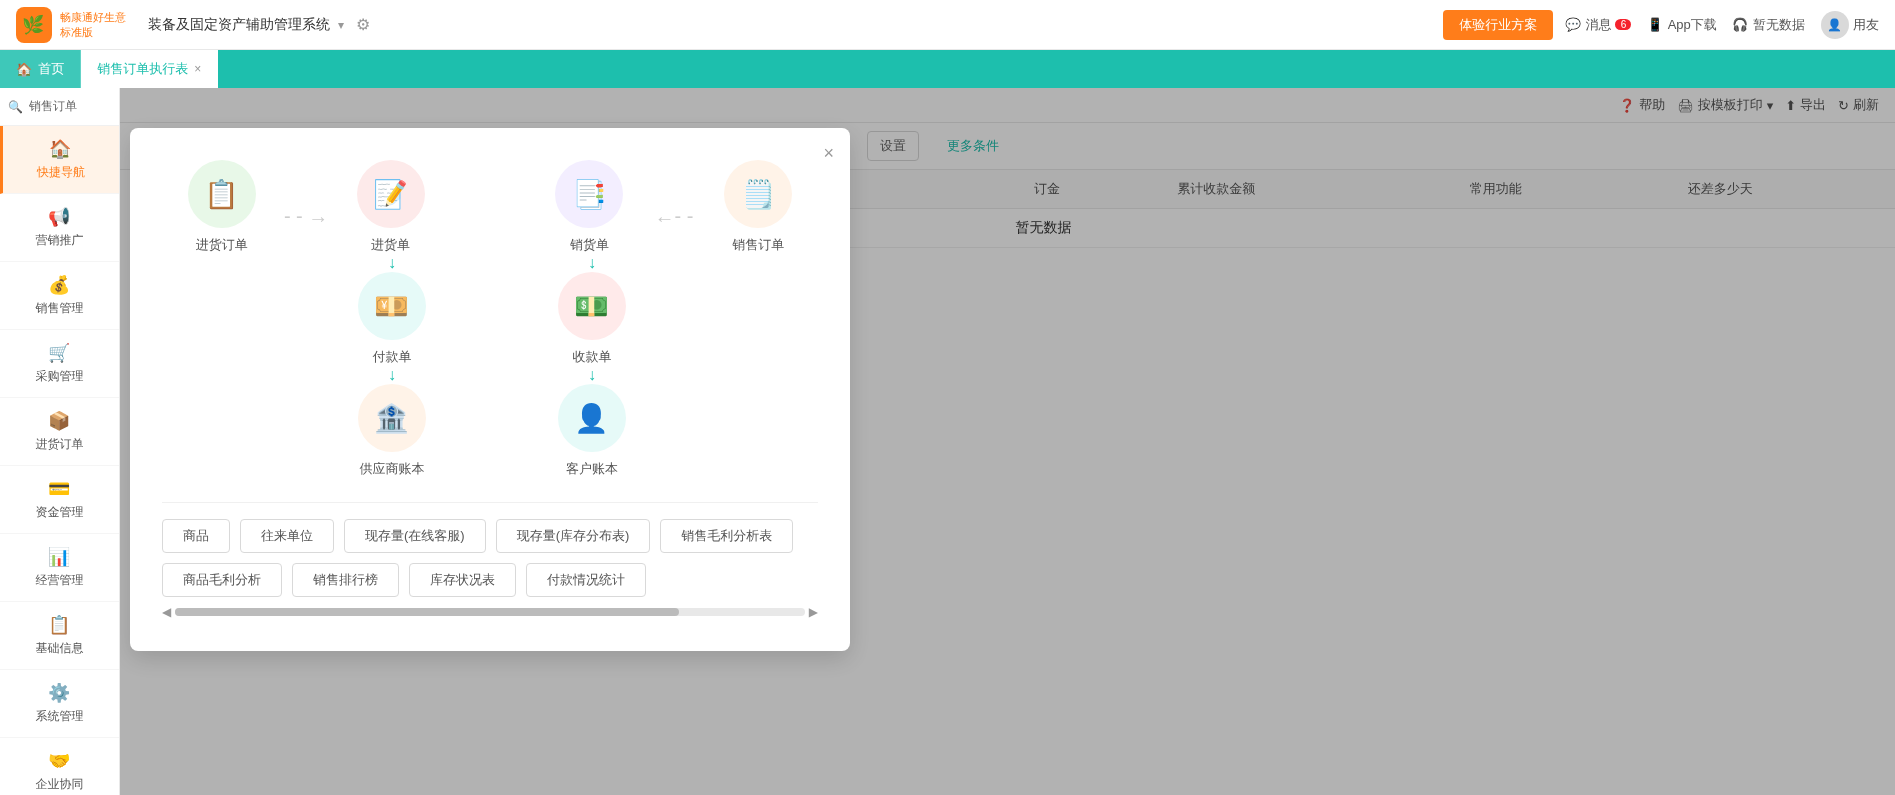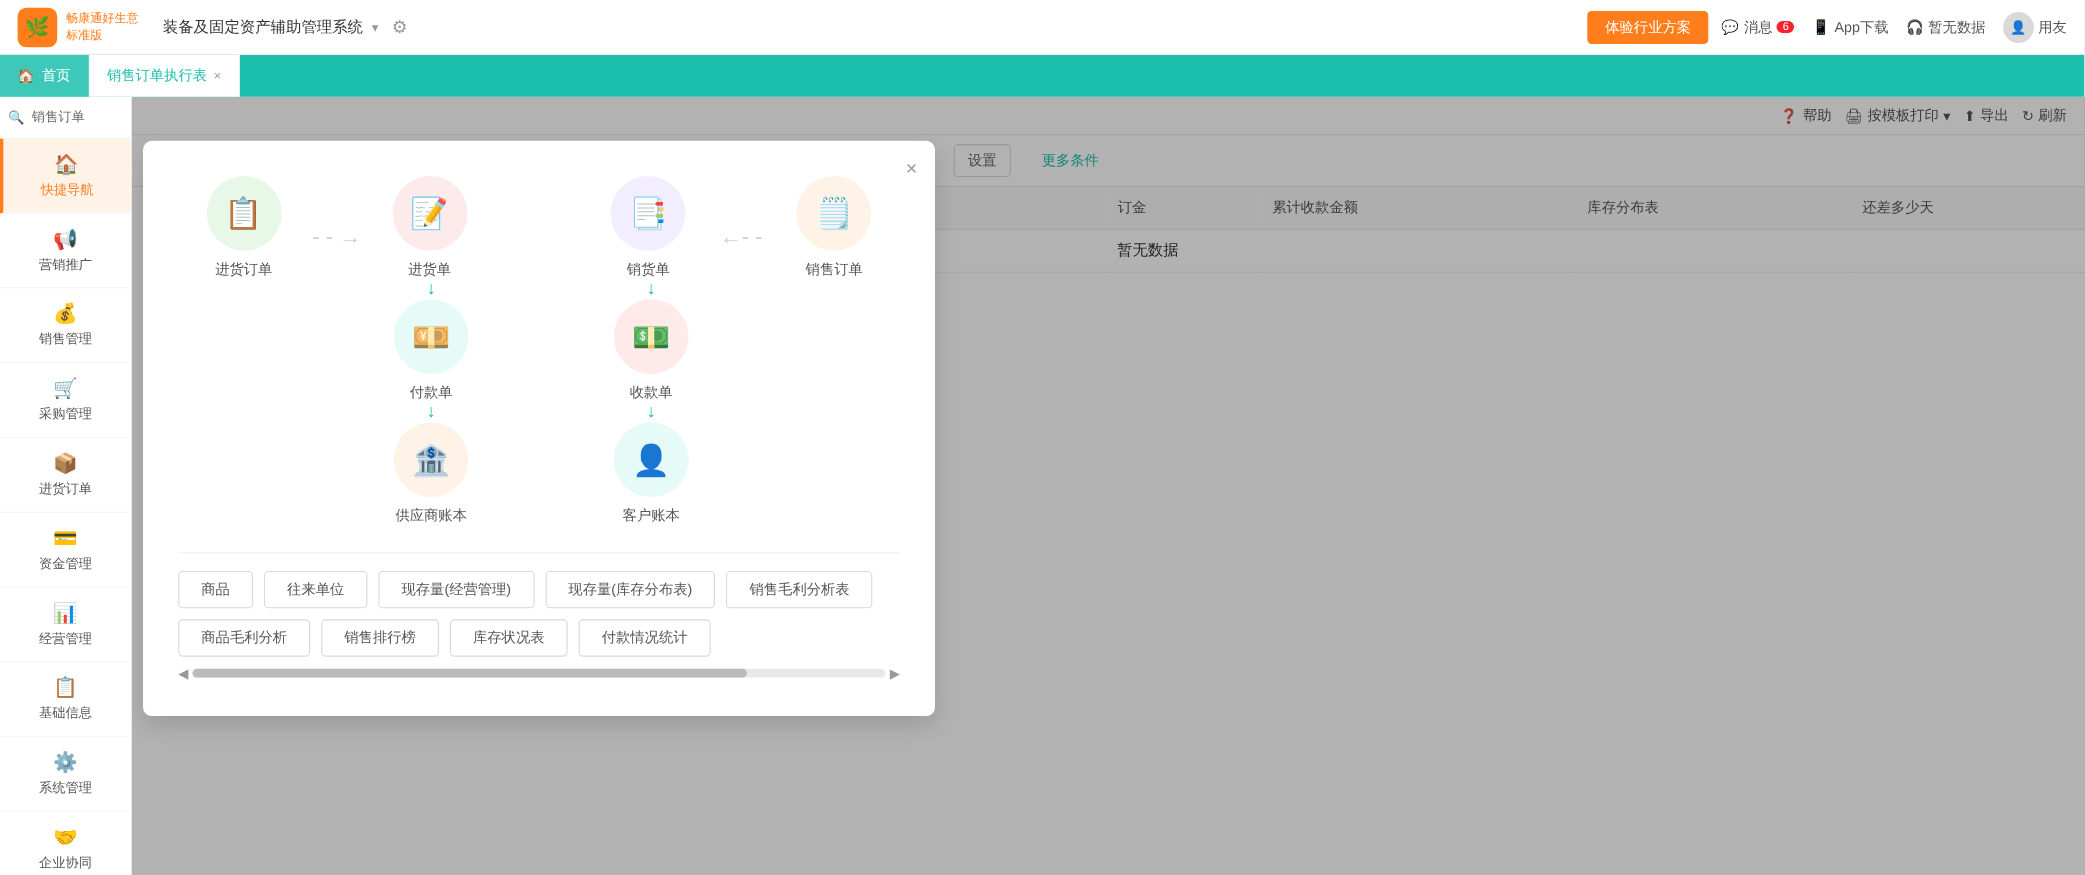--- a/index.html
+++ b/index.html
@@ -340,21 +340,21 @@
       <table class="data-table">
         <thead>
           <tr>
             <th>品</th>
             <th>商品</th>
             <th>金额</th>
             <th>预估毛利</th>
             <th>预估毛利率</th>
             <th>订金</th>
             <th>累计收款金额</th>
-            <th>库存分布表</th>
+            <th>常用功能</th>
             <th>还差多少天</th>
           </tr>
         </thead>
         <tbody>
           <tr>
             <td colspan="9" class="empty-tip">暂无数据</td>
           </tr>
         </tbody>
       </table>
     </div>
@@ -468,21 +468,21 @@
               </div>
               <span class="flow-label">客户账本</span>
             </div>
           </div>
         </div>
 
         <div class="common-functions">
           <div class="func-buttons">
             <button class="func-btn">商品</button>
             <button class="func-btn">往来单位</button>
-            <button class="func-btn">现存量(经营管理)</button>
+            <button class="func-btn">现存量(在线客服)</button>
             <button class="func-btn">现存量(库存分布表)</button>
             <button class="func-btn">销售毛利分析表</button>
             <button class="func-btn">商品毛利分析</button>
             <button class="func-btn">销售排行榜</button>
             <button class="func-btn">库存状况表</button>
             <button class="func-btn">付款情况统计</button>
           </div>
         </div>
 
         <div class="modal-scrollbar">

